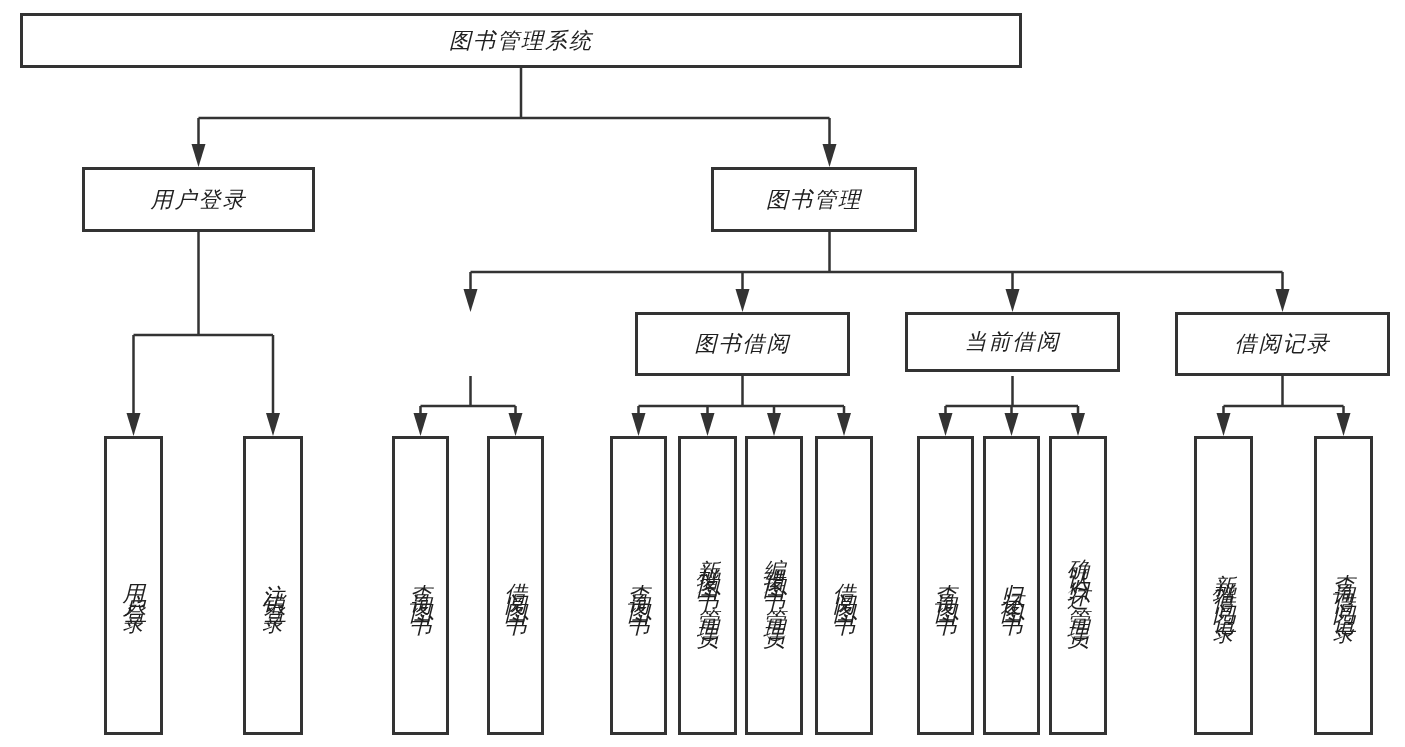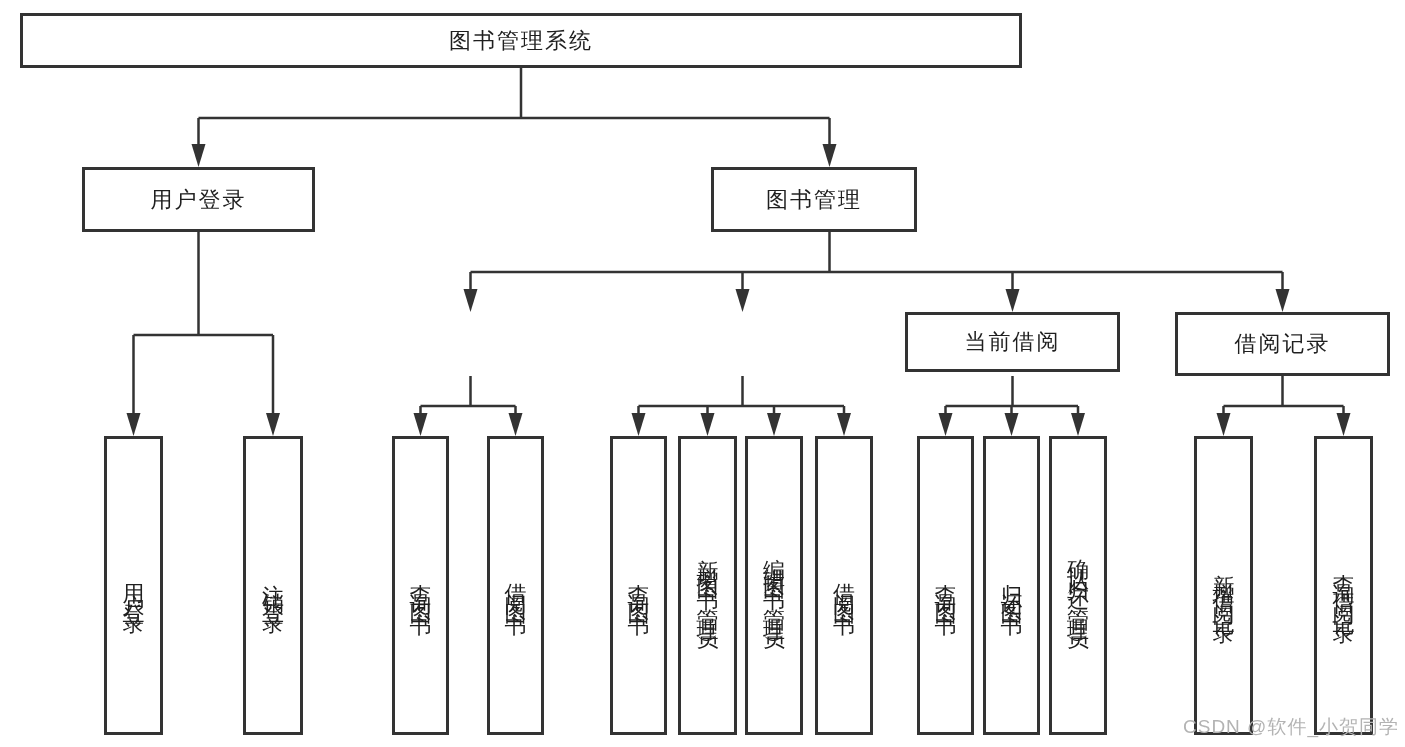--- a/index.html
+++ b/index.html
@@ -26,20 +26,21 @@
     box-sizing: border-box;
     border: 3px solid #333333;
     background: #ffffff;
     display: flex;
     align-items: center;
     justify-content: center;
     color: #1f1f1f;
     font-size: 22px;
     letter-spacing: 2px;
     z-index: 2;
+    font-style: italic;
   }
   .box .lbl {
     white-space: nowrap;
   }
   .vbox {
     letter-spacing: 0;
   }
   .vbox .lbl {
     writing-mode: vertical-rl;
     text-orientation: mixed;
@@ -107,20 +108,23 @@
     <span class="lbl">图书管理系统</span>
   </div>
 
   <div class="box" style="left:82px;top:167px;width:233px;height:65px">
     <span class="lbl">用户登录</span>
   </div>
   <div class="box" style="left:711px;top:167px;width:206px;height:65px">
     <span class="lbl">图书管理</span>
   </div>
 
+  <div class="box" style="left:635px;top:312px;width:215px;height:64px">
+    <span class="lbl">图书借阅</span>
+  </div>
   <div class="box" style="left:905px;top:312px;width:215px;height:60px">
     <span class="lbl">当前借阅</span>
   </div>
   <div class="box" style="left:1175px;top:312px;width:215px;height:64px">
     <span class="lbl">借阅记录</span>
   </div>
 
   <div class="box vbox" style="left:104px;top:436px;width:59px;height:299px">
     <span class="lbl">用户登录</span>
   </div>
@@ -158,15 +162,14 @@
     <span class="lbl">确认归还（管理员）</span>
   </div>
 
   <div class="box vbox" style="left:1194px;top:436px;width:59px;height:299px">
     <span class="lbl">新增借阅记录</span>
   </div>
   <div class="box vbox" style="left:1314px;top:436px;width:59px;height:299px">
     <span class="lbl">查询借阅记录</span>
   </div>
 
-  <div class="watermark">CSDN @软件_小贺同学</div>
 
 </div>
 
 </body></html>

